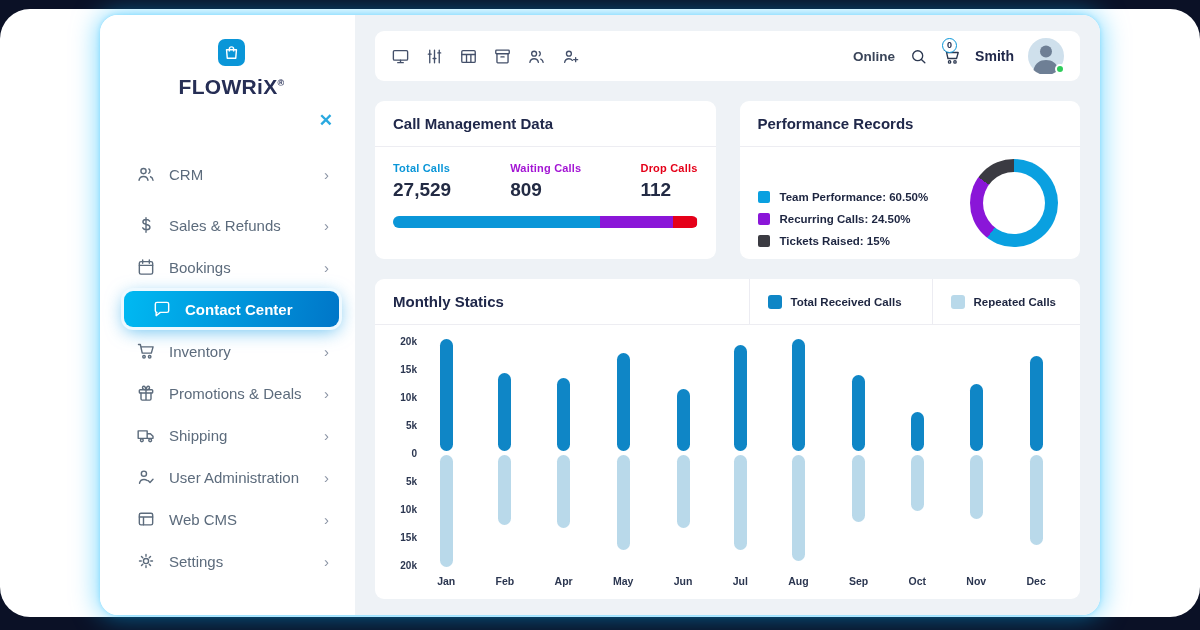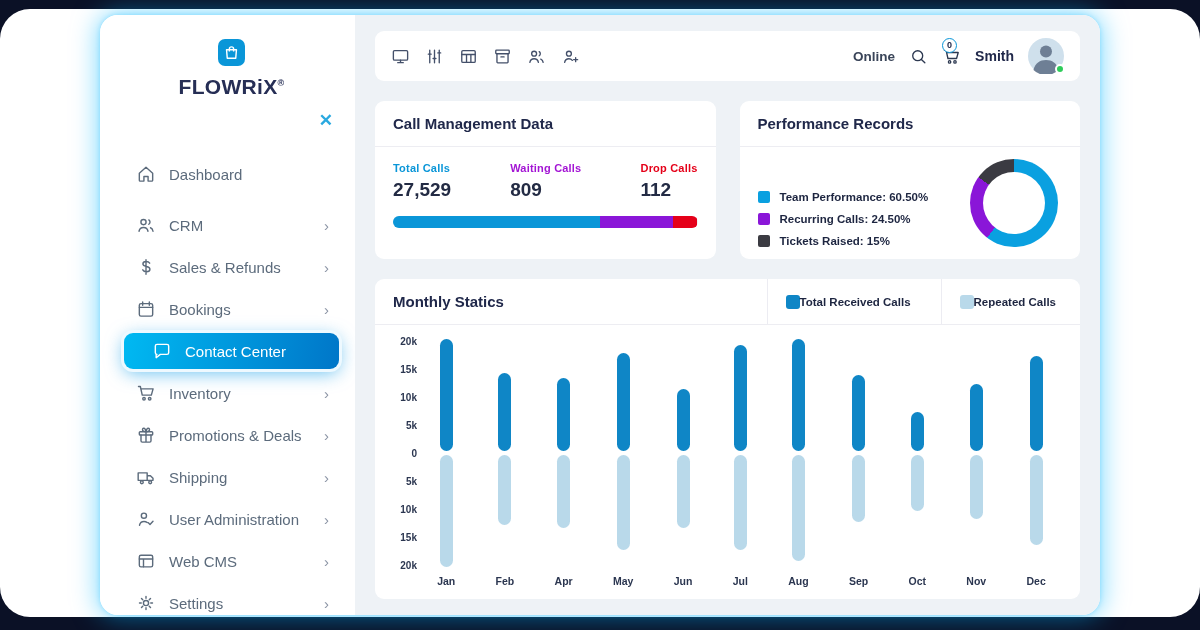--- a/index.html
+++ b/index.html
@@ -22,21 +22,21 @@
   .brand-name sup { font-size:9px; font-weight:700; color:#262e55; }
   .close { margin-left:auto; color:#2aa9e0; font-weight:700; font-size:17px; cursor:pointer; padding:2px 4px; }
 
   .menu { display:flex; flex-direction:column; }
   .side-item { display:flex; align-items:center; gap:13px; padding:8px 10px 8px 12px; margin:3px 2px;
                border-radius:9px; color:#5c6b7c; font-size:15px; cursor:pointer; }
   .side-item:first-child { margin-bottom:12px; }
   .side-item .icon { width:20px; height:20px; display:inline-flex; color:#5c6b7c; flex:none; }
   .side-item .icon svg { width:100%; height:100%; }
   .chev { margin-left:auto; color:#8b94a5; font-size:15px; line-height:1; }
-  .side-item.active { background:linear-gradient(100deg,#00b9f2,#0076c8); color:#fff; font-weight:400;
+  .side-item.active { background:linear-gradient(100deg,#00b9f2,#0076c8); color:#fff; font-weight:700;
                       box-shadow:0 0 0 3px #eef9ff, 0 4px 18px rgba(0,150,230,.6);padding-left:28px; }
   .side-item.active .icon { color:#fff; }
 
   
   .main { flex:1; background:#eef2f6; padding:16px 20px; display:flex; flex-direction:column; gap:20px; }
 
   .topbar { height:50px; background:#fff; border-radius:9px; display:flex; align-items:center;
             justify-content:space-between; padding:0 16px; flex:none; }
   .tools { display:flex; align-items:center; gap:15px; }
   .tool { width:19px; height:19px; color:#44506a; display:inline-flex; cursor:pointer; }
@@ -71,21 +71,21 @@
   .perf-legend { flex:1; display:flex; flex-direction:column; gap:10px; }
   .pl-item { display:flex; align-items:center; gap:10px; font-size:11.5px; font-weight:700; color:#1d2540; }
   .pl-sw { width:12px; height:12px; border-radius:2px; flex:none; }
   .donut { width:88px; height:88px; border-radius:50%; position:relative; flex:none; margin-right:4px; }
   .donut::after { content:""; position:absolute; inset:13px; background:#fff; border-radius:50%; }
 
   .monthly { flex:1; }
   .m-head { display:flex; align-items:stretch; border-bottom:1px solid #ededf2; padding:0 18px; height:46px; flex:none; }
   .card-title { align-self:center; font-weight:800; font-size:15px; color:#20284a; }
   .m-legend { margin-left:auto; display:flex; align-items:stretch; }
-  .m-legend-item { display:flex; align-items:center; border-left:1px solid #ececf2;
+  .m-legend-item { display:flex; align-items:center; gap:9px; border-left:1px solid #ececf2;
                    padding:0 6px 0 18px; margin-left:24px; font-size:11.5px; font-weight:700; color:#1d2540; }
   .sw { width:14px; height:14px; border-radius:3px; flex:none; }
 
   .chart { display:flex; padding:16px 14px 6px 8px; }
   .y-axis { position:relative; width:34px; height:224px; flex:none; }
   .ytick { position:absolute; right:0; transform:translateY(-50%); font-size:10px; font-weight:700; color:#2b3650; }
   .bar-cols { flex:1; display:flex; justify-content:space-around; align-items:flex-start; }
   .bar-col { display:flex; flex-direction:column; align-items:center; }
   .bars { position:relative; width:13px; height:224px; }
   .bar { position:absolute; left:0; width:13px; border-radius:7px; cursor:pointer; }
@@ -105,28 +105,20 @@
       <span class="brand-badge">
         <svg viewBox="0 0 24 24" fill="none" stroke="#ffffff" stroke-width="2" stroke-linejoin="round">
           <path d="M5 8h14l-1 12H6L5 8Z"></path>
             <path d="M9 10.5V7a3 3 0 0 1 6 0v3.5"></path>
         </svg>
       </span>
       <span class="brand-name"><span>FLOWRiX</span><sup>®</sup></span>
       <span class="close">✕</span>
     </div>
     <nav class="menu">
-        <div class="side-item">
-          <span class="icon">
-            <svg viewBox="0 0 24 24" fill="none" stroke="currentColor" stroke-width="1.7" stroke-linecap="round" stroke-linejoin="round">
-              <path d="M4 11 12 4l8 7v8.5a1 1 0 0 1-1 1h-4.5V15h-5v5.5H5a1 1 0 0 1-1-1Z"></path>
-            </svg>
-          </span>
-          <span class="side-label">Dashboard</span>
-        </div>
         <div class="side-item">
           <span class="icon">
             <svg viewBox="0 0 24 24" fill="none" stroke="currentColor" stroke-width="1.7" stroke-linecap="round" stroke-linejoin="round">
               <circle cx="9" cy="8.5" r="3.1"></circle>
               <path d="M3.6 19.5c.6-2.9 2.8-4.6 5.4-4.6s4.8 1.7 5.4 4.6M15.4 5.9a3.1 3.1 0 0 1 0 5.2M17.4 15.3c1.6.7 2.7 2.1 3 4.2"></path>
             </svg>
           </span>
           <span class="side-label">CRM</span>
           <span class="chev">›</span>
         </div>

